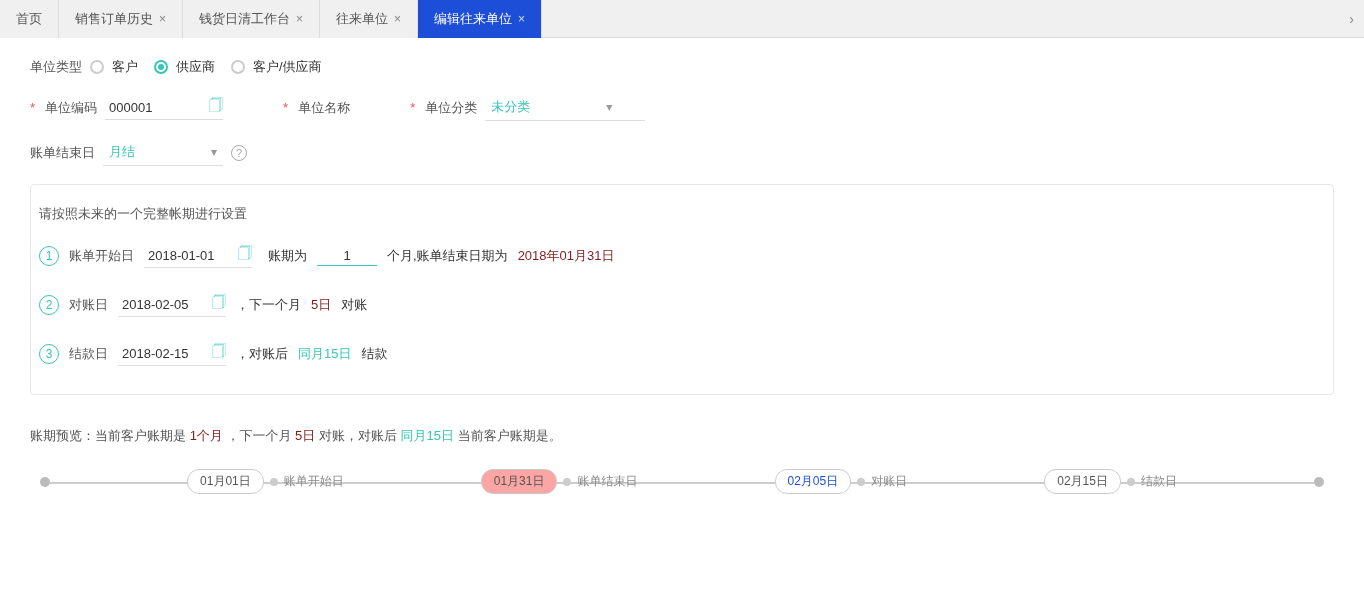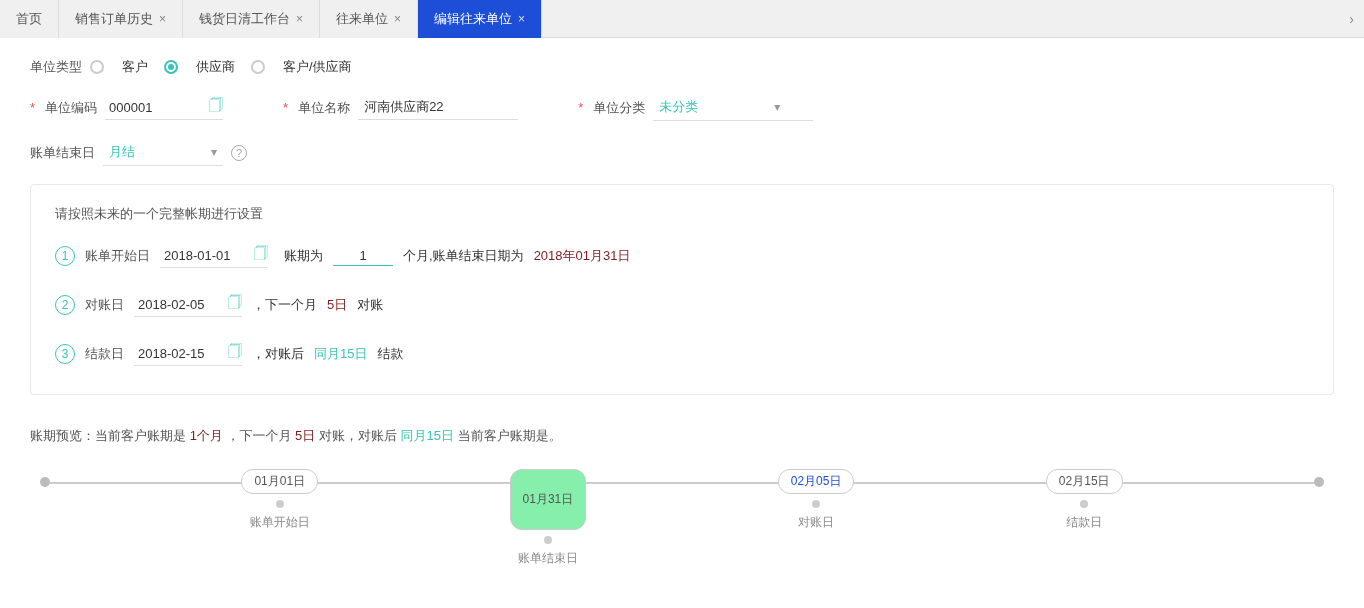--- a/index.html
+++ b/index.html
@@ -80,21 +80,21 @@
 
     
     .radio-group {
       display: flex;
       align-items: center;
       gap: 16px;
     }
     .radio-item {
       display: flex;
       align-items: center;
-      gap: 18px;
+      gap: 8px;
       cursor: pointer;
     }
     .radio-circle {
       width: 14px;
       height: 14px;
       border-radius: 50%;
       border: 2px solid #ccc;
       display: flex;
       align-items: center;
       justify-content: center;
@@ -168,21 +168,21 @@
       justify-content: center;
       font-size: 11px;
       color: #aaa;
       cursor: pointer;
     }
 
     
     .card-box {
       border: 1px solid #e8e8e8;
       border-radius: 4px;
-      padding: 20px 24px;
+      padding: 20px 8px;
       margin-top: 10px;
     }
 
     .card-title {
       font-size: 13px;
       color: #555;
       margin-bottom: 20px;
     }
 
     
@@ -237,21 +237,21 @@
       left: 10px;
       right: 10px;
       top: 13px;
       height: 2px;
       background: #ccc;
       z-index: 0;
     }
 
     .timeline-node {
       display: flex;
-      flex-direction: column;
+      flex-direction: row;
       align-items: center;
       position: relative;
       z-index: 1;
       gap: 6px;
     }
   </style>
 </head>
 <body>
 
 <div class="tabs-bar">
@@ -304,21 +304,20 @@
       <span class="required-star">*</span>
       <span class="form-label">单位编码</span>
       <div class="input-with-icon">
         <input type="text" class="" style="border: none; outline: none; font-size: 13px; padding: 4px; color: rgb(51, 51, 51); width: 100px;" value="000001">
         <span class="calendar-icon">🗍</span>
       </div>
     </div>
     <div class="form-group" style="margin-left:40px;">
       <span class="required-star">*</span>
       <span class="form-label">单位名称</span>
-      <input type="text" class="text-input" style="width: 160px;" value="河南供应商22">
     </div>
     <div class="form-group" style="margin-left:40px;">
       <span class="required-star">*</span>
       <span class="form-label">单位分类</span>
       <div class="select-field" style="min-width:160px;">
         <span class="select-value">未分类</span>
         <span class="select-arrow">▾</span>
       </div>
     </div>
   </div>
@@ -395,21 +394,21 @@
           <div style="width:10px;height:10px;border-radius:50%;background:#bbb;"></div>
         </div>
 
         <div class="timeline-node">
           <div style="background:#fff;border:1px solid #ccc;border-radius:12px;padding:3px 12px;font-size:12px;color:#555;">01月01日</div>
           <div style="width:8px;height:8px;border-radius:50%;background:#ccc;"></div>
           <div style="font-size:12px;color:#888;">账单开始日</div>
         </div>
 
         <div class="timeline-node">
-          <div style="background:#86efac;border:1px solid #ccc;border-radius:12px;padding:21px 12px;font-size:12px;color:#555;">01月31日</div>
+          <div style="background:#fca5a5;border:1px solid #ccc;border-radius:12px;padding:3px 12px;font-size:12px;color:#555;">01月31日</div>
           <div style="width:8px;height:8px;border-radius:50%;background:#ccc;"></div>
           <div style="font-size:12px;color:#888;">账单结束日</div>
         </div>
 
         <div class="timeline-node">
           <div style="background:#fff;border:1px solid #ccc;border-radius:12px;padding:3px 12px;font-size:12px;color:#1d4ed8;">02月05日</div>
           <div style="width:8px;height:8px;border-radius:50%;background:#ccc;"></div>
           <div style="font-size:12px;color:#888;">对账日</div>
         </div>
 

